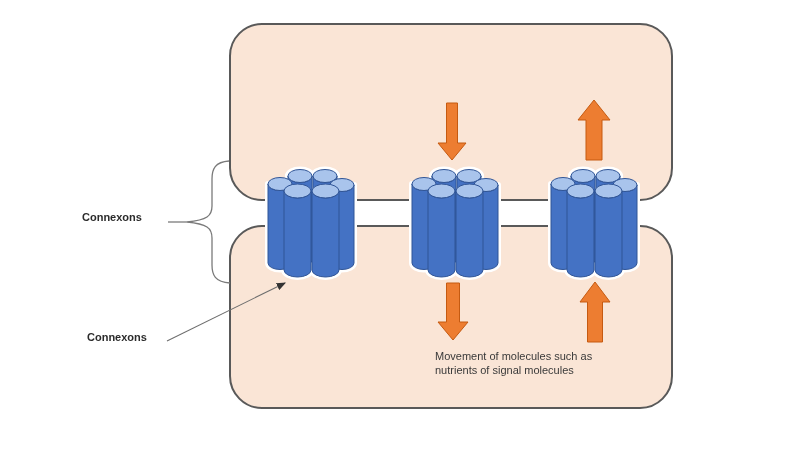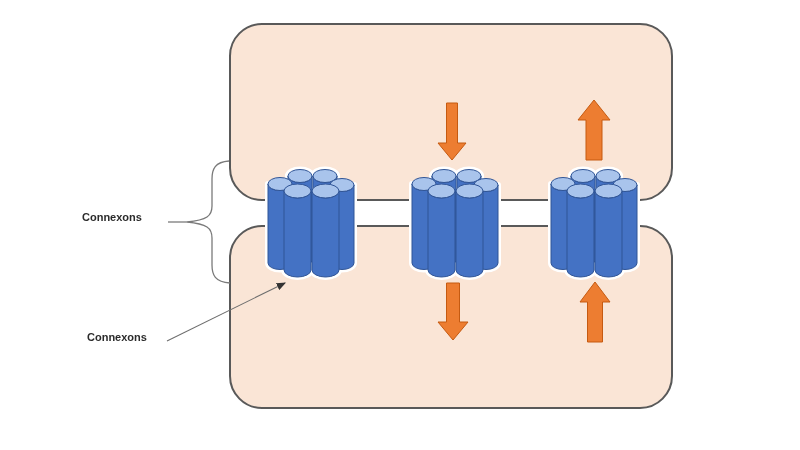--- a/index.html
+++ b/index.html
@@ -129,14 +129,16 @@
 
     <path class="arrow" d="M 446.5 103 L 457.5 103 L 457.5 143 L 466 143 L 452 160 L 438 143 L 446.5 143 Z"></path>
     <path class="arrow" d="M 586 160 L 602 160 L 602 120 L 610 120 L 594 100 L 578 120 L 586 120 Z"></path>
     <path class="arrow" d="M 446.5 283 L 459.5 283 L 459.5 322 L 468 322 L 453 340 L 438 322 L 446.5 322 Z"></path>
     <path class="arrow" d="M 587.5 342 L 602.5 342 L 602.5 302 L 610 302 L 595 282 L 580 302 L 587.5 302 Z"></path>
   </svg>
 
   <div class="label" style="left:82px; top:211px;">Connexons</div>
   <div class="label" style="left:87px; top:331px;">Connexons</div>
   <div class="caption" style="left:435px; top:350px;">
+    <div>Movement of molecules such as</div>
+    <div>nutrients of signal molecules</div>
   </div>
 </div>
 
 </body></html>

